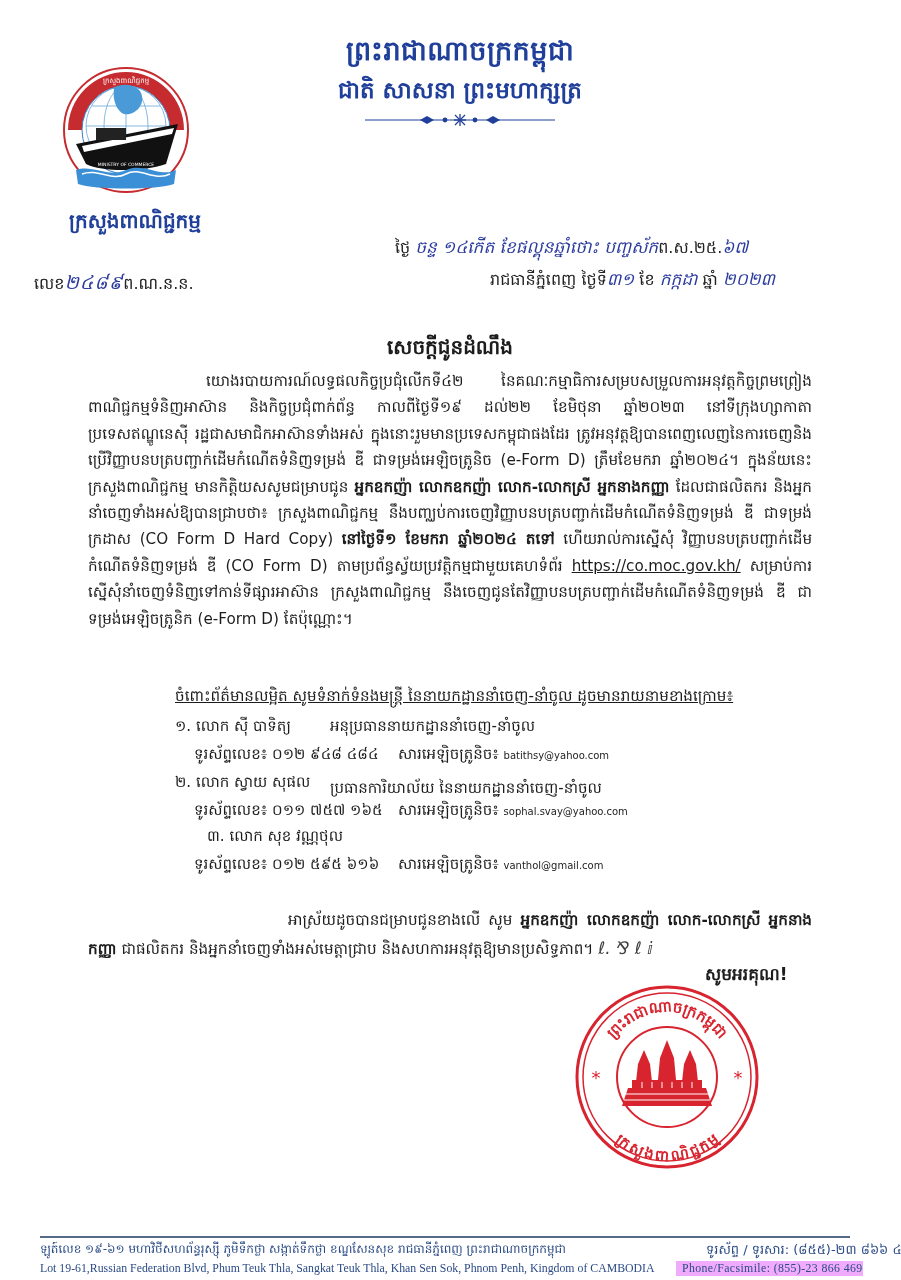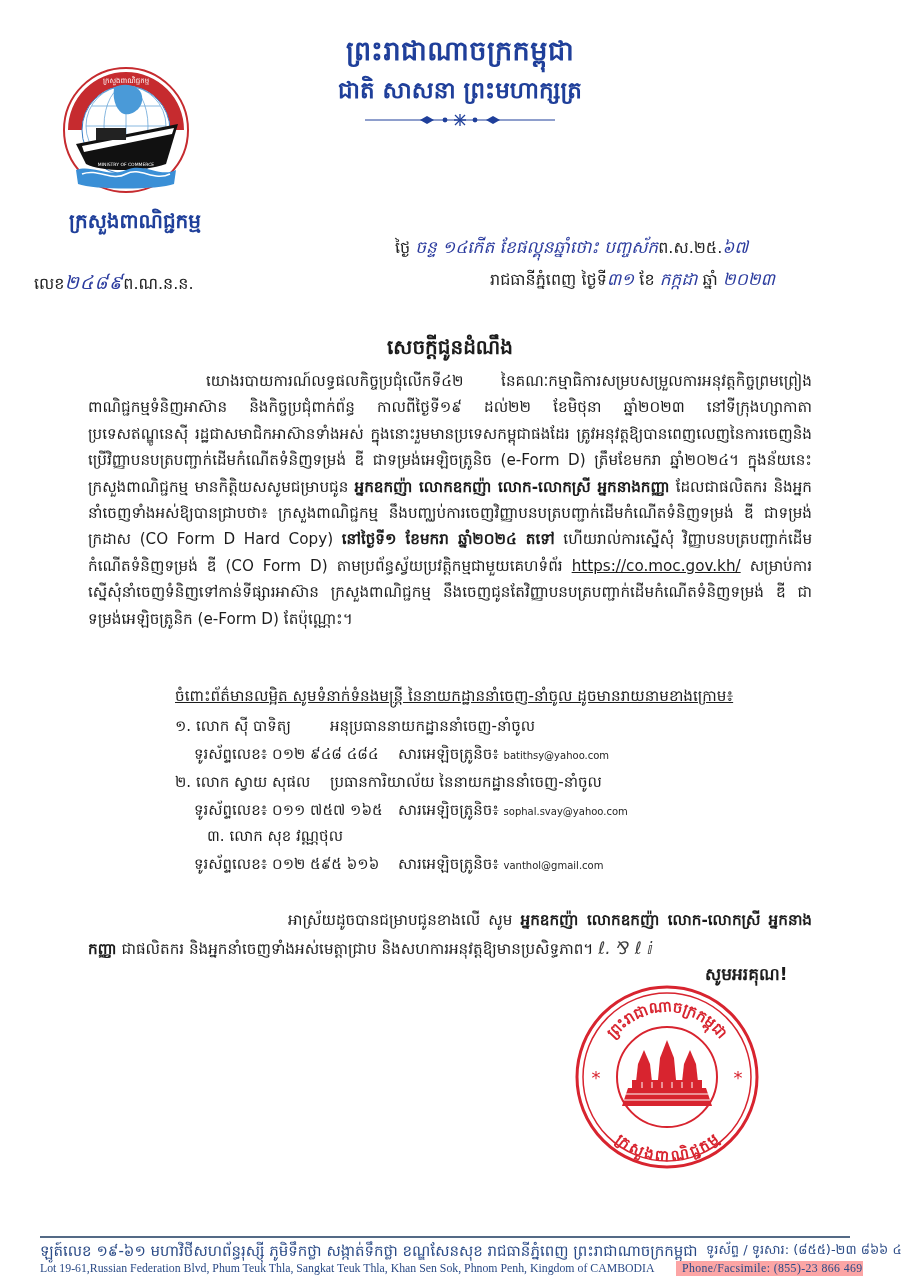--- a/index.html
+++ b/index.html
@@ -33,21 +33,21 @@
   .col-b2 { position: absolute; left: 230px; }
   .email { font-size: 10px; }
   
   .closing { left: 88px; top: 906px; width: 724px; font-size: 15.2px; line-height: 28px; text-align: justify; }
   .closing .indent { display: inline-block; width: 200px; }
   .initials { color: #404040; font-style: italic; font-weight: normal; font-size: 17px; }
   .thanks { left: 705px; top: 963px; font-weight: bold; font-size: 17px; }
   .seal { left: 572px; top: 982px; width: 190px; height: 190px; }
   
   .footer-line { left: 40px; top: 1236px; width: 810px; height: 2px; background: #546a86; }
-  .footer-kh { left: 40px; top: 1241px; font-size: 15px; color: #2a4a86; white-space: nowrap; }
+  .footer-kh { left: 40px; top: 1241px; font-size: 12px; color: #2a4a86; white-space: nowrap; }
   .footer-en { left: 40px; top: 1261px; font-family: "Liberation Serif", serif; font-size: 11.8px; color: #2a4a86; white-space: nowrap; }
 </style>
 </head>
 <body>
 
 <div class="abs kingdom">ព្រះរាជាណាចក្រកម្ពុជា</div>
 <div class="abs motto">ជាតិ សាសនា ព្រះមហាក្សត្រ</div>
 <svg class="abs ornament" viewBox="0 0 190 12">
   <line x1="0" y1="6" x2="190" y2="6" stroke="#1f3f9a" stroke-width="1"></line>
   <polygon points="55,6 62,2 69,6 62,10" fill="#1f3f9a"></polygon>
@@ -121,21 +121,21 @@
 </div>
 <div class="crow" style="left:194px; top:744px; width:600px;">
   <span>ទូរស័ព្ទលេខ៖</span>
   <span>០១២ ៩៤៨ ៤៨៤</span>
   <span class="col-b2" style="left:204px;"><span>សារអេឡិចត្រូនិច៖</span> <span class="email">batithsy@yahoo.com</span></span>
 </div>
 
 <div class="crow" style="left:175px; top:772px; width:600px;">
   <span>២.</span>
   <span>លោក ស្វាយ សុផល</span>
-  <span class="col-b2" style="left:155px;">ប្រធានការិយាល័យ នៃនាយកដ្ឋាននាំចេញ-នាំចូល</span>
+  <span class="col-b2" style="left:155px;margin-top:6px;">ប្រធានការិយាល័យ នៃនាយកដ្ឋាននាំចេញ-នាំចូល</span>
 </div>
 <div class="crow" style="left:194px; top:800px; width:600px;">
   <span>ទូរស័ព្ទលេខ៖</span>
   <span>០១១ ៧៥៧ ១៦៥</span>
   <span class="col-b2" style="left:204px;"><span>សារអេឡិចត្រូនិច៖</span> <span class="email">sophal.svay@yahoo.com</span></span>
 </div>
 
 <div class="crow" style="left:175px; top:826px; width:600px;margin-left:32px;">
   <span>៣.</span>
   <span>លោក សុខ វណ្ណថុល</span>
@@ -189,13 +189,13 @@
 </svg>
 
 <div class="abs footer-line"></div>
 <div class="abs footer-kh">
   <span>ឡូត៍លេខ ១៩-៦១ មហាវិថីសហព័ន្ធរុស្ស៊ី ភូមិទឹកថ្លា សង្កាត់ទឹកថ្លា ខណ្ឌសែនសុខ រាជធានីភ្នំពេញ ព្រះរាជាណាចក្រកម្ពុជា</span>
 </div>
 <div class="abs" style="left:700px; top:1241px; font-size:13px; color:#2a4a86; white-space:nowrap; background:#fff; padding-left:6px;">ទូរស័ព្ទ / ទូរសារ: (៨៥៥)-២៣ ៨៦៦ ៤៦៩</div>
 <div class="abs footer-en">
   <span>Lot 19-61,Russian Federation Blvd, Phum Teuk Thla, Sangkat Teuk Thla, Khan Sen Sok, Phnom Penh, Kingdom of CAMBODIA</span>
 </div>
-<div class="abs" style="left:676px; top:1261px; font-family:'Liberation Serif', serif; font-size:11.8px; color:#2a4a86; white-space:nowrap; background:#fca5a5; padding-left:6px; letter-spacing:0.4px;">Phone/Facsimile: (855)-23 866 469</div>
+<div class="abs" style="left:676px; top:1261px; font-family:'Liberation Serif', serif; font-size:11.8px; color:#2a4a86; white-space:nowrap; background:#f0abfc; padding-left:6px; letter-spacing:0.4px;">Phone/Facsimile: (855)-23 866 469</div>
 
 </body></html>

